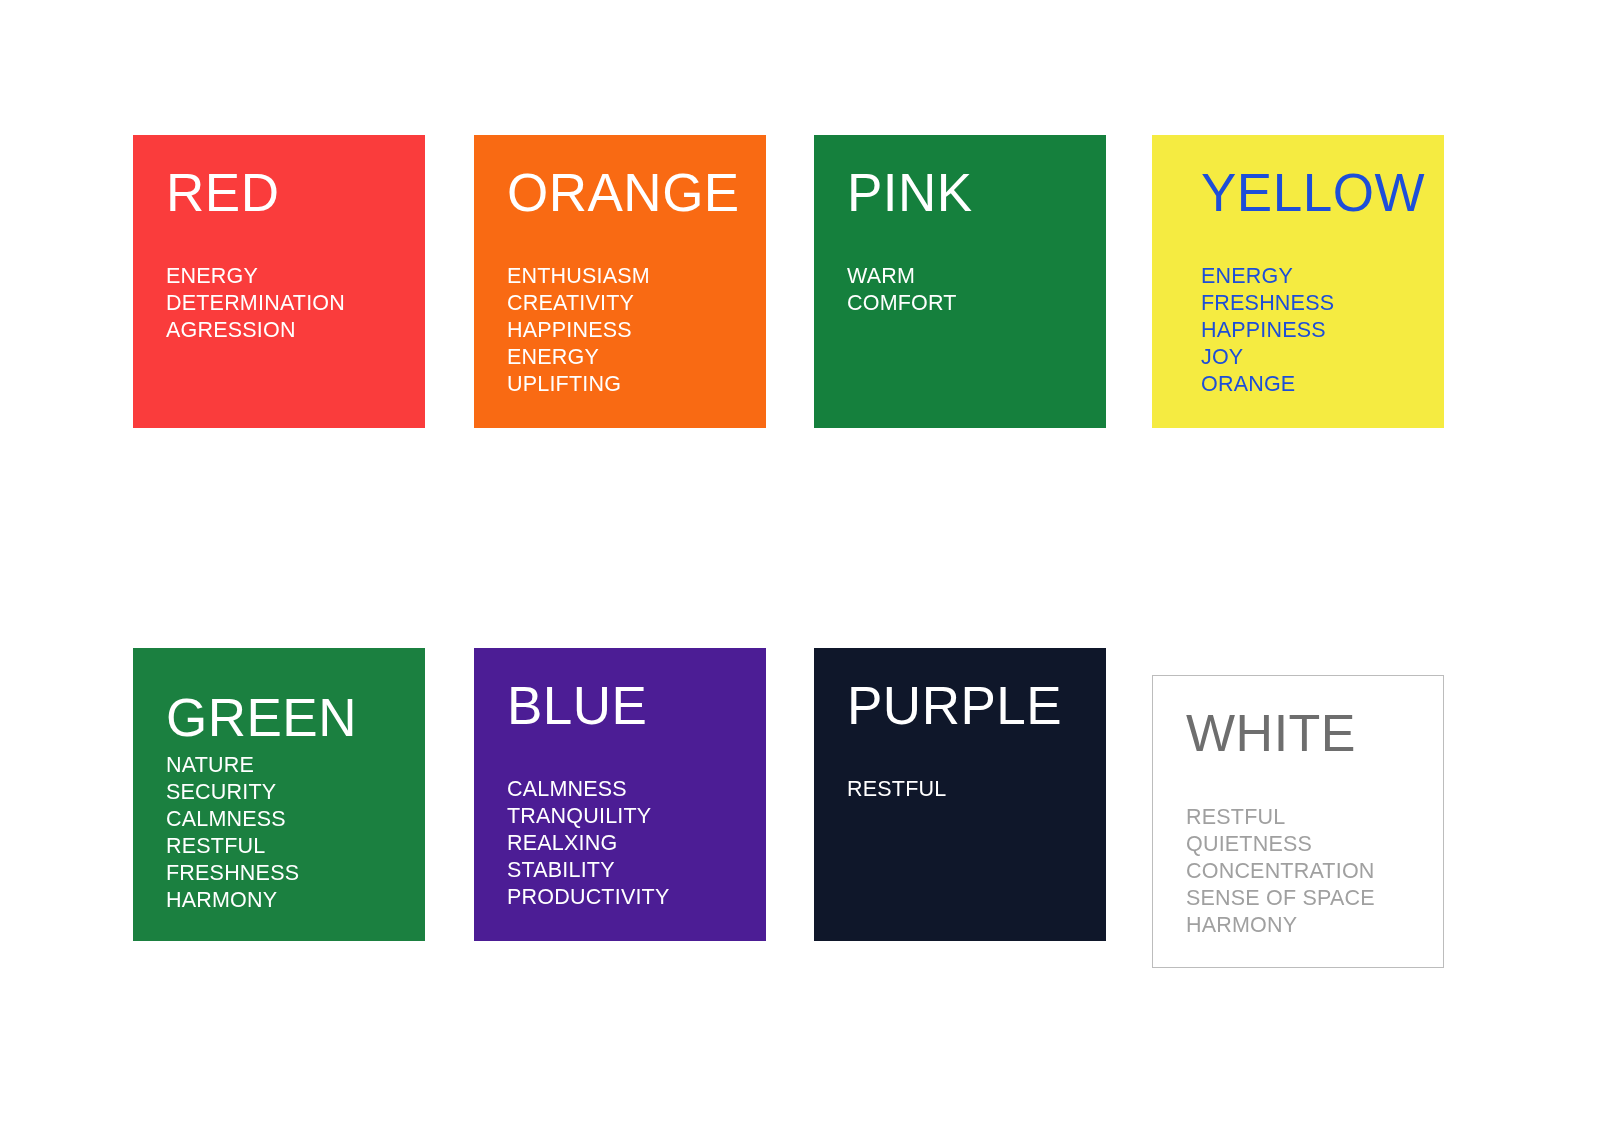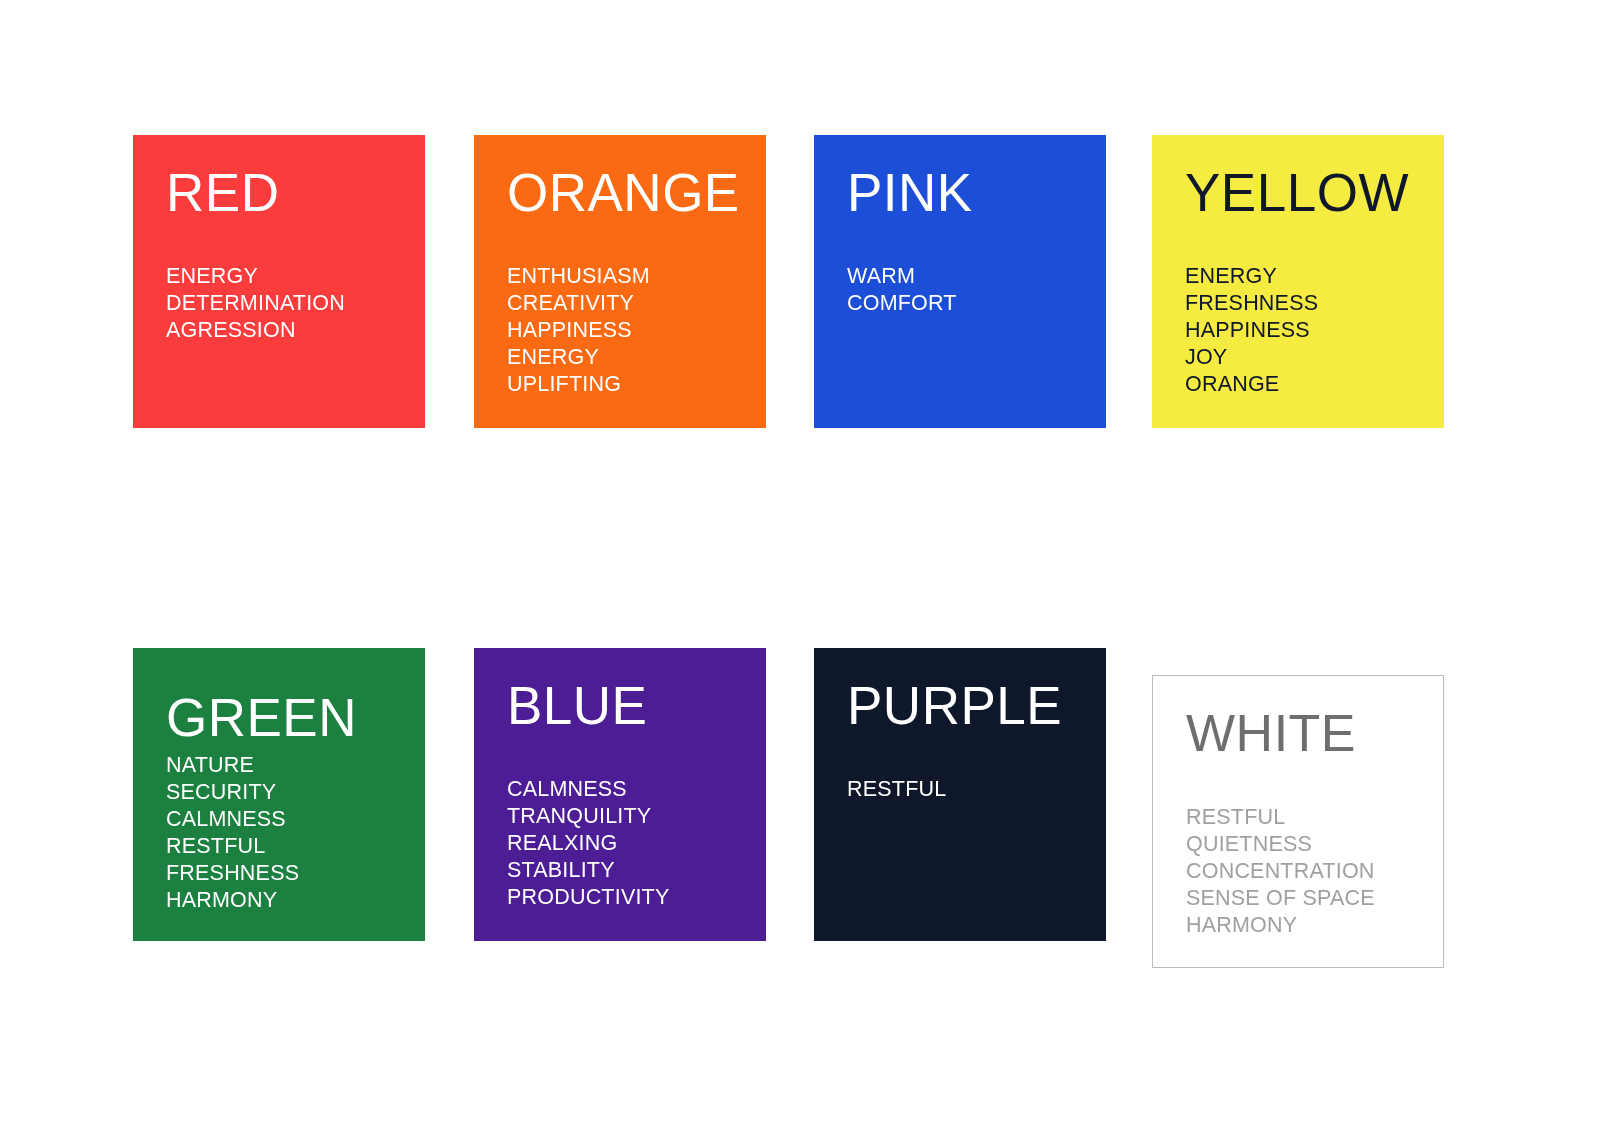--- a/index.html
+++ b/index.html
@@ -66,21 +66,21 @@
 
   
   .card.white-card {
     background: #ffffff;
     border: 1px solid #bcbcbc;
   }
   .white-card .card-title { color: #6e6e6e; font-size: 52px; }
   .white-card .card-list  { color: #a0a0a0; }
 
   .yellow-card .card-title,
-  .yellow-card .card-list { color: #0f172a; }
+  .yellow-card .card-list { color: #1d4ed8; margin-left: 16px; }
 </style>
 </head>
 <body>
 
 <div id="board">
     <div class="card layout-standard" style="left: 133px; top: 135px; background: rgb(250, 60, 60);">
       <div class="card-title">RED</div>
       <ul class="card-list">
         <li>ENERGY</li>
         <li>DETERMINATION</li>
@@ -90,21 +90,21 @@
     <div class="card layout-standard" style="left: 474px; top: 135px; background: rgb(249, 106, 19);">
       <div class="card-title">ORANGE</div>
       <ul class="card-list">
         <li>ENTHUSIASM</li>
         <li>CREATIVITY</li>
         <li>HAPPINESS</li>
         <li>ENERGY</li>
         <li>UPLIFTING</li>
       </ul>
     </div>
-    <div class="card layout-standard" style="left: 814px; top: 135px; background: #1d4ed8;">
+    <div class="card layout-standard" style="left: 814px; top: 135px; background: #15803d;">
       <div class="card-title">PINK</div>
       <ul class="card-list">
         <li>WARM</li>
         <li>COMFORT</li>
       </ul>
     </div>
     <div class="card layout-standard yellow-card" style="left: 1152px; top: 135px; background: rgb(245, 235, 65);">
       <div class="card-title">YELLOW</div>
       <ul class="card-list">
         <li>ENERGY</li>

